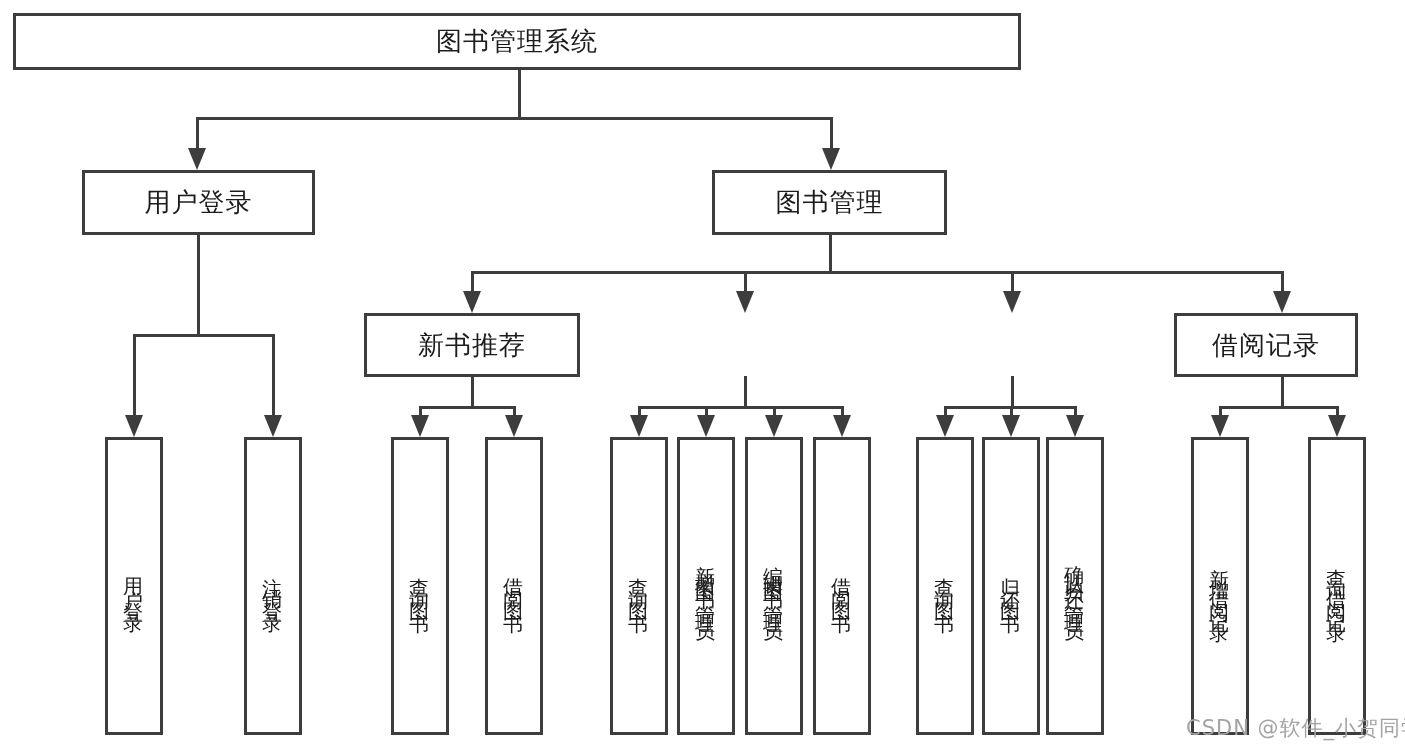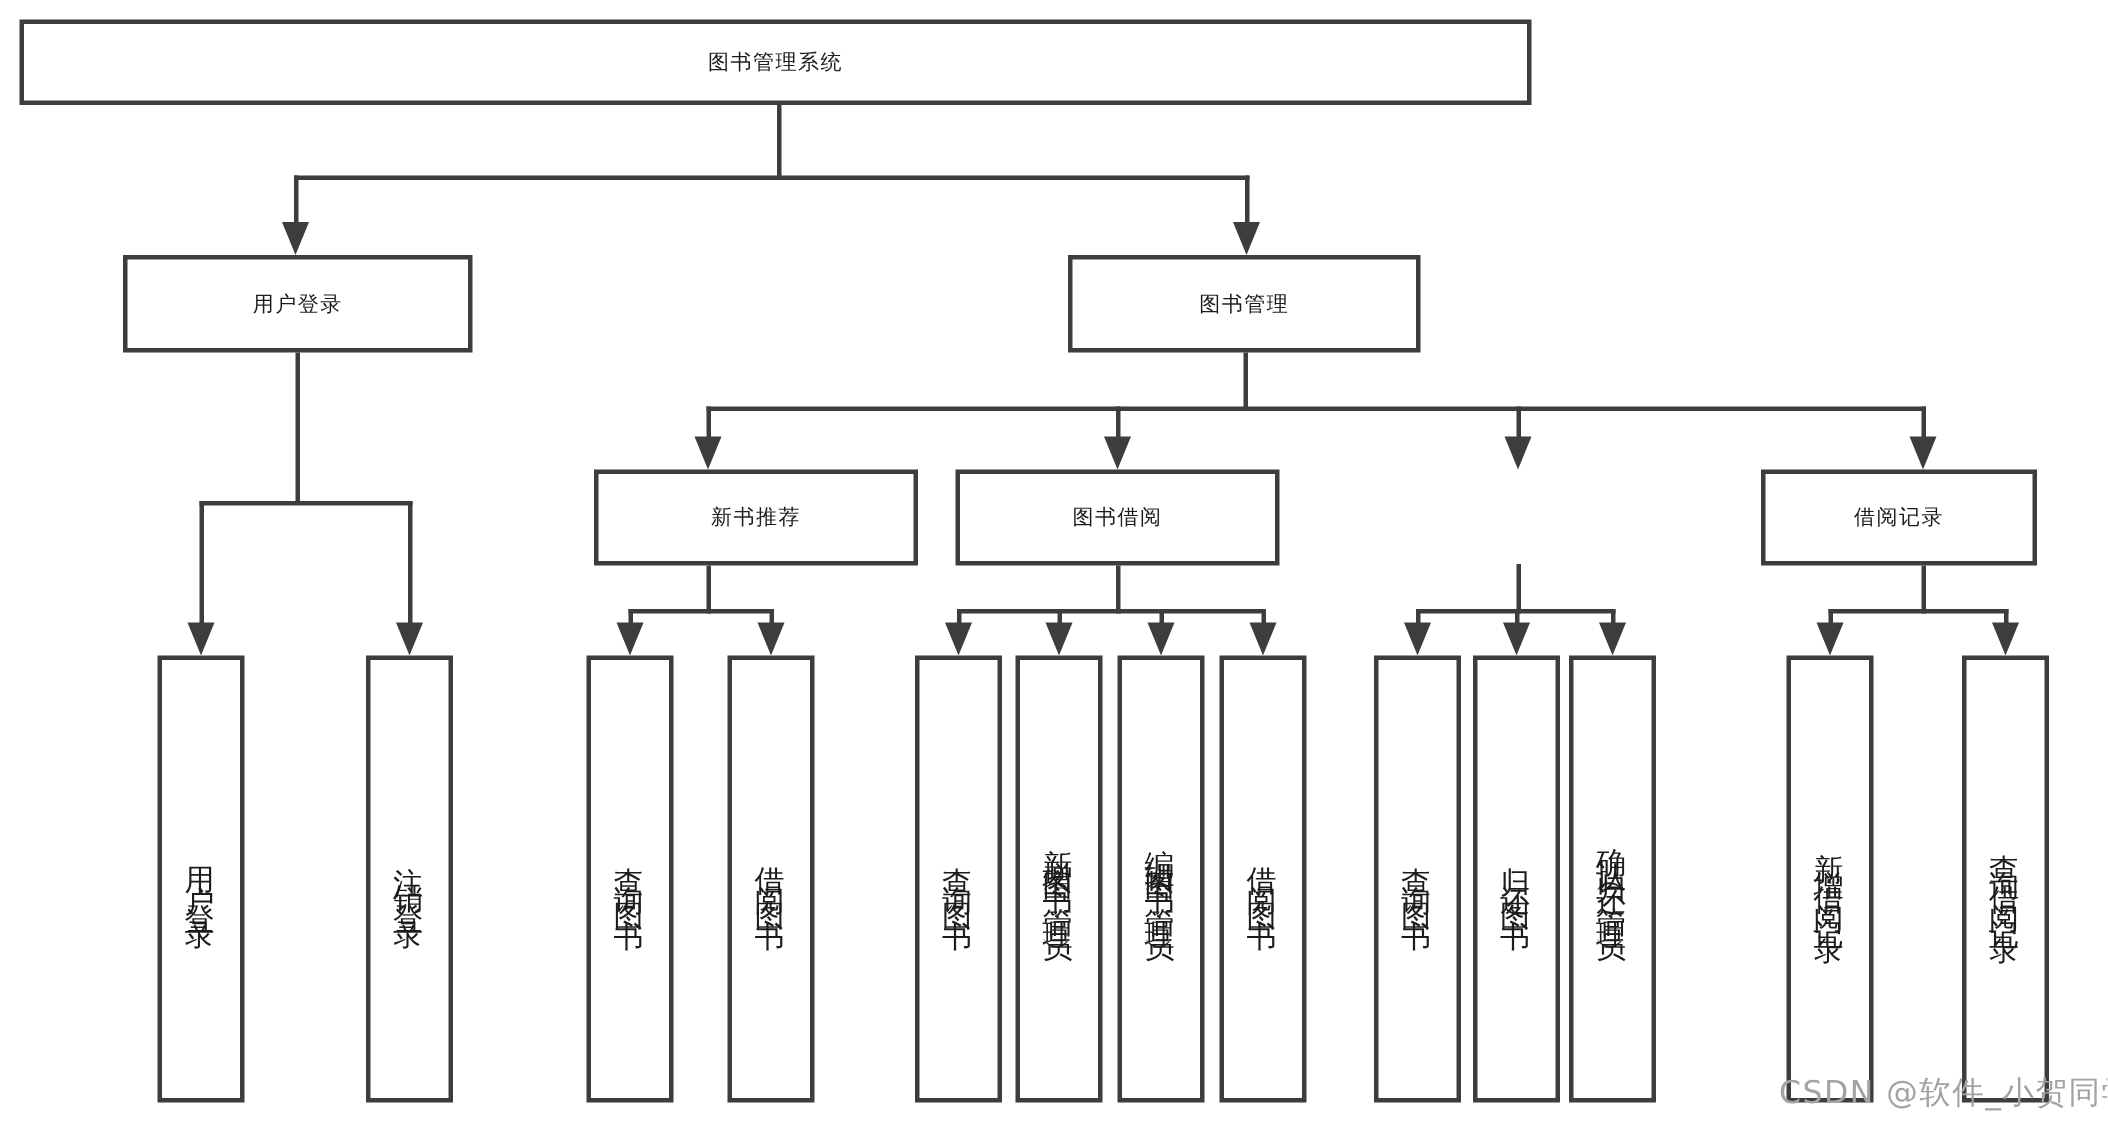--- a/index.html
+++ b/index.html
@@ -10,21 +10,21 @@
     font-family:"DejaVu Sans","Liberation Sans",sans-serif;
     overflow:hidden;
   }
   .box {
     position:absolute;
     box-sizing:border-box;
     background:#ffffff;
     border:3px solid #3d3d3d;
     color:#1c1c1c;
     display:flex; align-items:center; justify-content:center;
-    font-size:14px;
+    font-size:26px;
     letter-spacing:1px;
     text-align:center;
   }
   .leaf {
     writing-mode:vertical-rl;
     text-orientation:mixed;
     font-size:20px;
     top:437px; width:58px; height:298px;
   }
   .v4 { letter-spacing:12px; }
@@ -115,23 +115,22 @@
   <div class="arrow" style="left:1066px; top:415px;"></div>
   <div class="arrow" style="left:1211px; top:415px;"></div>
   <div class="arrow" style="left:1328px; top:415px;"></div>
 
   <div class="box" style="left:13px; top:13px; width:1008px; height:57px;">图书管理系统</div>
 
   <div class="box" style="left:82px; top:170px; width:233px; height:65px;">用户登录</div>
 
   <div class="box" style="left:712px; top:170px; width:235px; height:65px;">图书管理</div>
 
-  <div class="box" style="left:364px; top:313px; width:216px; height:64px;margin-left:32px;">新书推荐</div>
+  <div class="box" style="left:364px; top:313px; width:216px; height:64px;">新书推荐</div>
 
-  <div class="box" style="left:637px; top:313px; width:216px; height:64px;">图书借阅</div>
 
 
   <div class="box" style="left:1174px; top:313px; width:184px; height:64px;">借阅记录</div>
 
   <div class="box leaf v4" style="left:105px;">用户登录</div>
 
   <div class="box leaf v4" style="left:244px;">注销登录</div>
 
   <div class="box leaf v4" style="left:391px;">查询图书</div>
 

